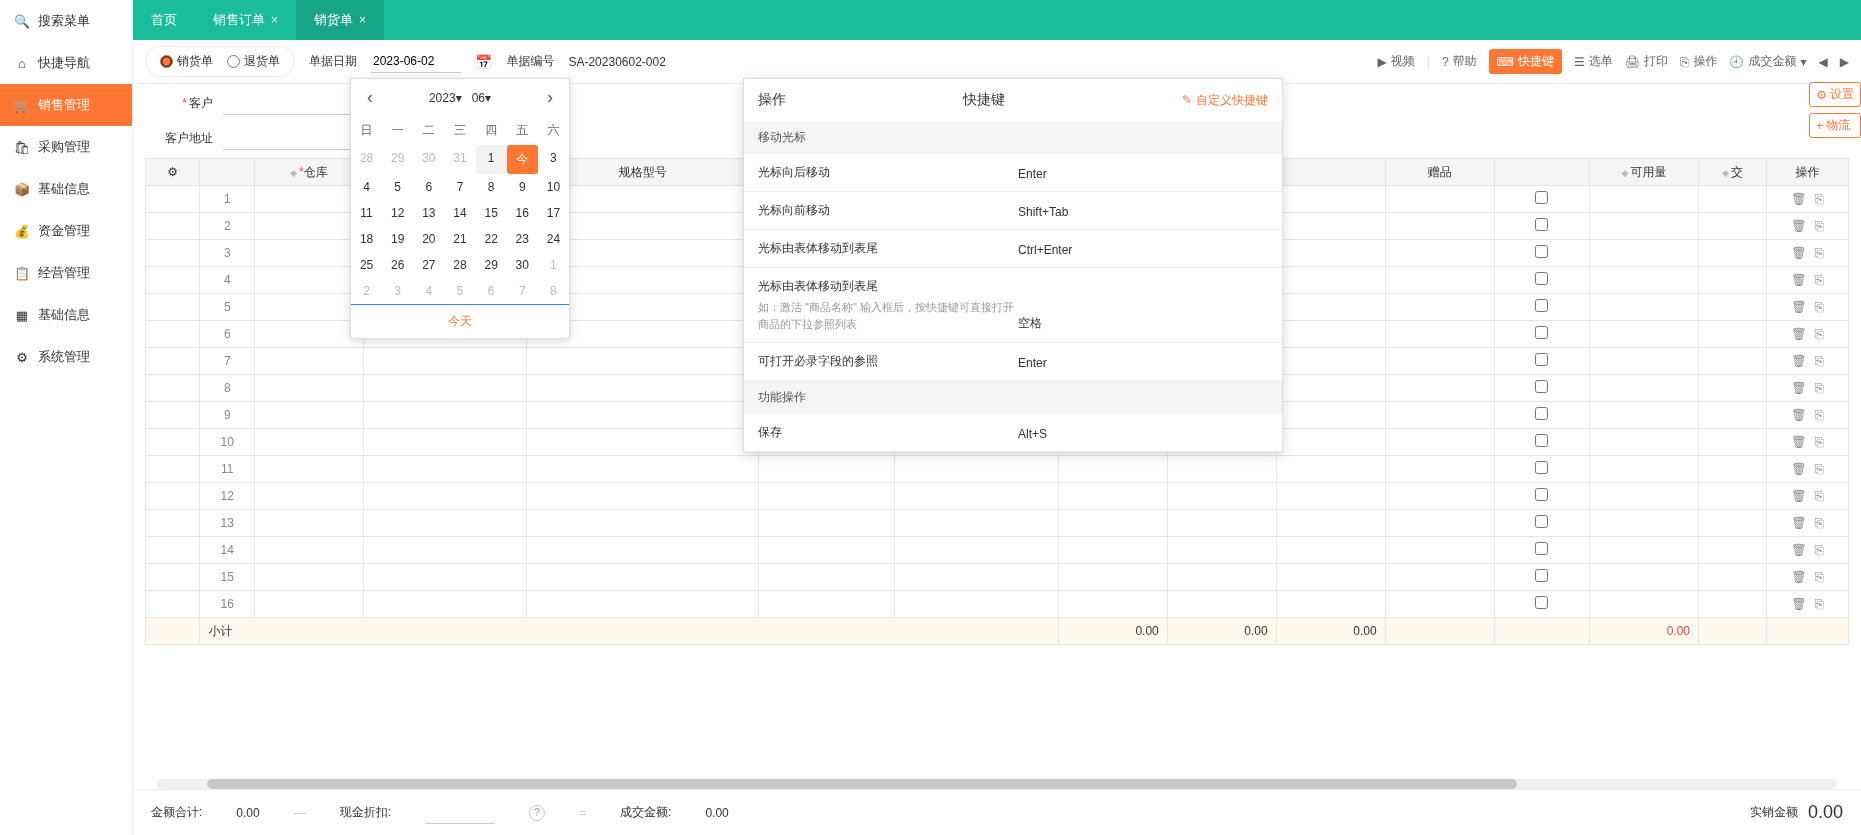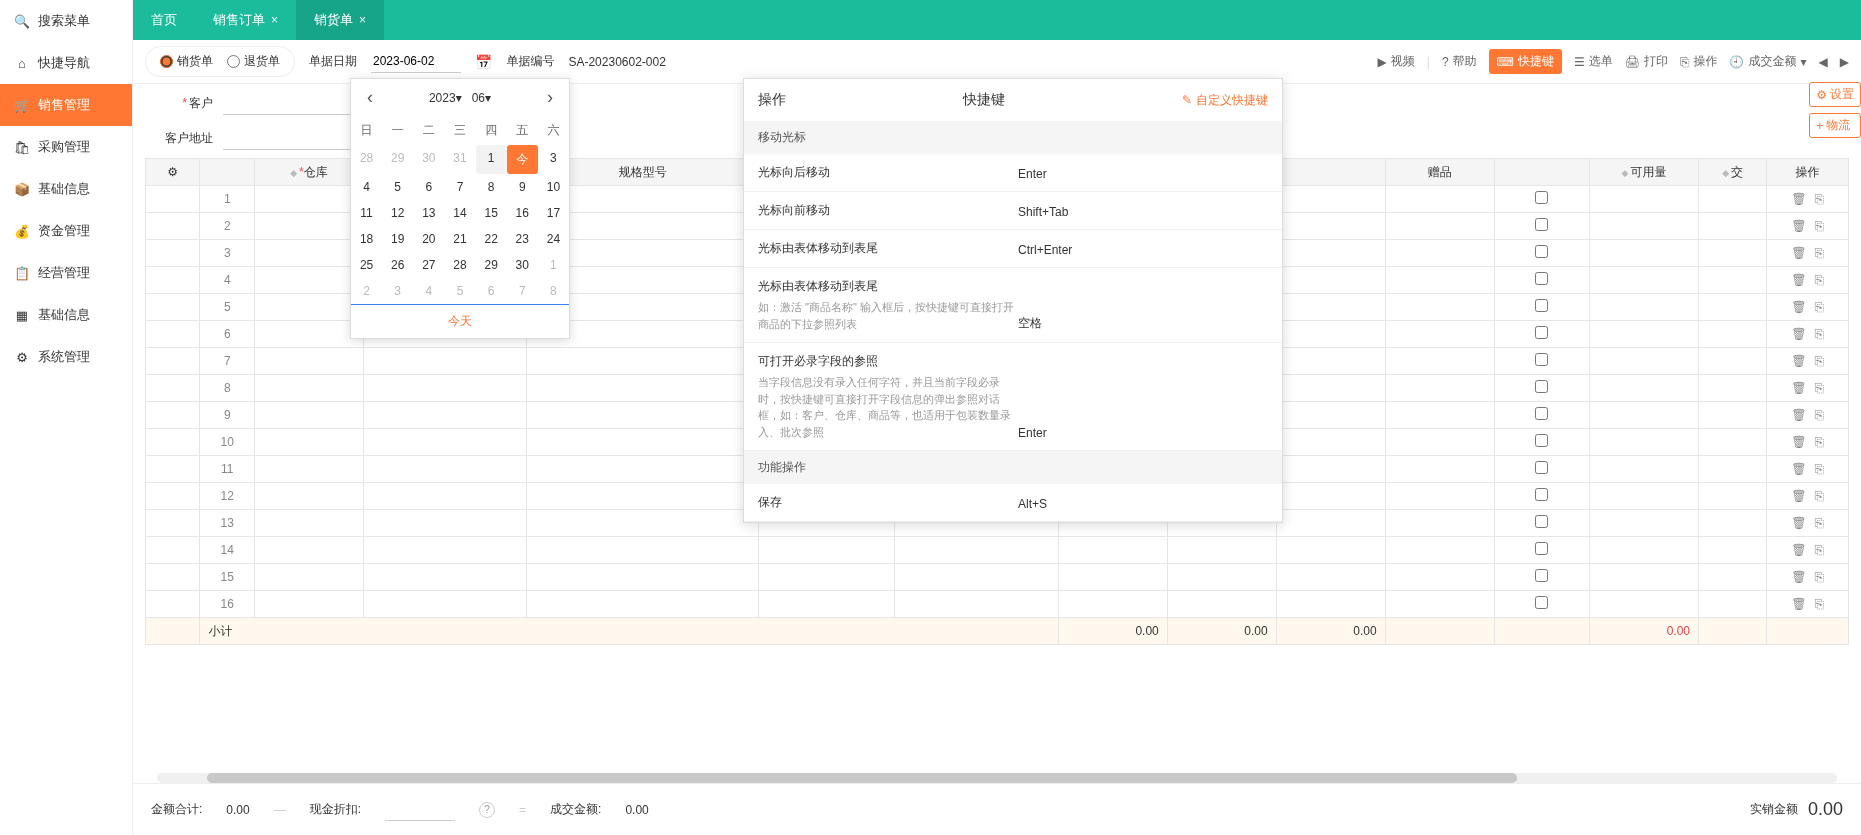--- a/index.html
+++ b/index.html
@@ -74,21 +74,21 @@
 .grid td.ops { position: sticky; right: 0; background: #fff; text-align: center; }
 .ops-icons { display: flex; gap: 8px; justify-content: center; color: #888; }
 .checkbox-cell { text-align: center; }
 .checkbox-cell input { accent-color: #ff7733; }
 
 
 .hscroll { height: 10px; background: #f0f0f0; border-radius: 5px; margin: 4px 12px 0 12px; position: relative; }
 .hscroll .thumb { position: absolute; left: 50px; width: 78%; height: 100%; background: #c8c8c8; border-radius: 5px; }
 
 
-.footer { height: 52px; display: flex; align-items: center; padding: 0 18px; gap: 24px; border-top: 1px solid #eee; background: #fff; }
+.footer { height: 46px; display: flex; align-items: center; padding: 0 18px; gap: 34px; border-top: 1px solid #eee; background: #fff; }
 .ft-label { color: #333; }
 .ft-val { font-weight: 500; }
 .ft-input { border: none; border-bottom: 1px solid #ccc; width: 70px; padding: 4px 2px; font-size: 12px; }
 .ft-right { margin-left: auto; display: flex; align-items: center; gap: 10px; color: #333; }
 .ft-right .big { font-size: 18px; color: #333; }
 
 
 .shortcut-panel { position: absolute; top: 78px; left: 743px; width: 540px; background: #fff; border: 1px solid #ddd; box-shadow: 0 2px 12px rgba(0,0,0,0.15); z-index: 90; max-height: 450px; overflow-y: auto; }
 .sc-head { display: flex; justify-content: space-between; align-items: center; padding: 12px 14px; }
 .sc-head .t1 { font-size: 14px; }
@@ -789,21 +789,20 @@
       <div class="sc-row">
       <div class="op">
         <div>光标由表体移动到表尾</div>
         <div class="desc">如：激活 "商品名称" 输入框后，按快捷键可直接打开商品的下拉参照列表</div>
       </div>
       <div class="key">空格</div>
       </div>
       <div class="sc-row">
       <div class="op">
         <div>可打开必录字段的参照</div>
-        <div class="desc">当字段信息没有录入任何字符，并且当前字段必录时，按快捷键可直接打开字段信息的弹出参照对话框，如：客户、仓库、商品等，也适用于包装数量录入、批次参照</div>
       </div>
       <div class="key">Enter</div>
       </div>
       <div class="sc-section">功能操作</div>
       <div class="sc-row">
       <div class="op">
         <div>保存</div>
 
       </div>
       <div class="key">Alt+S</div>

